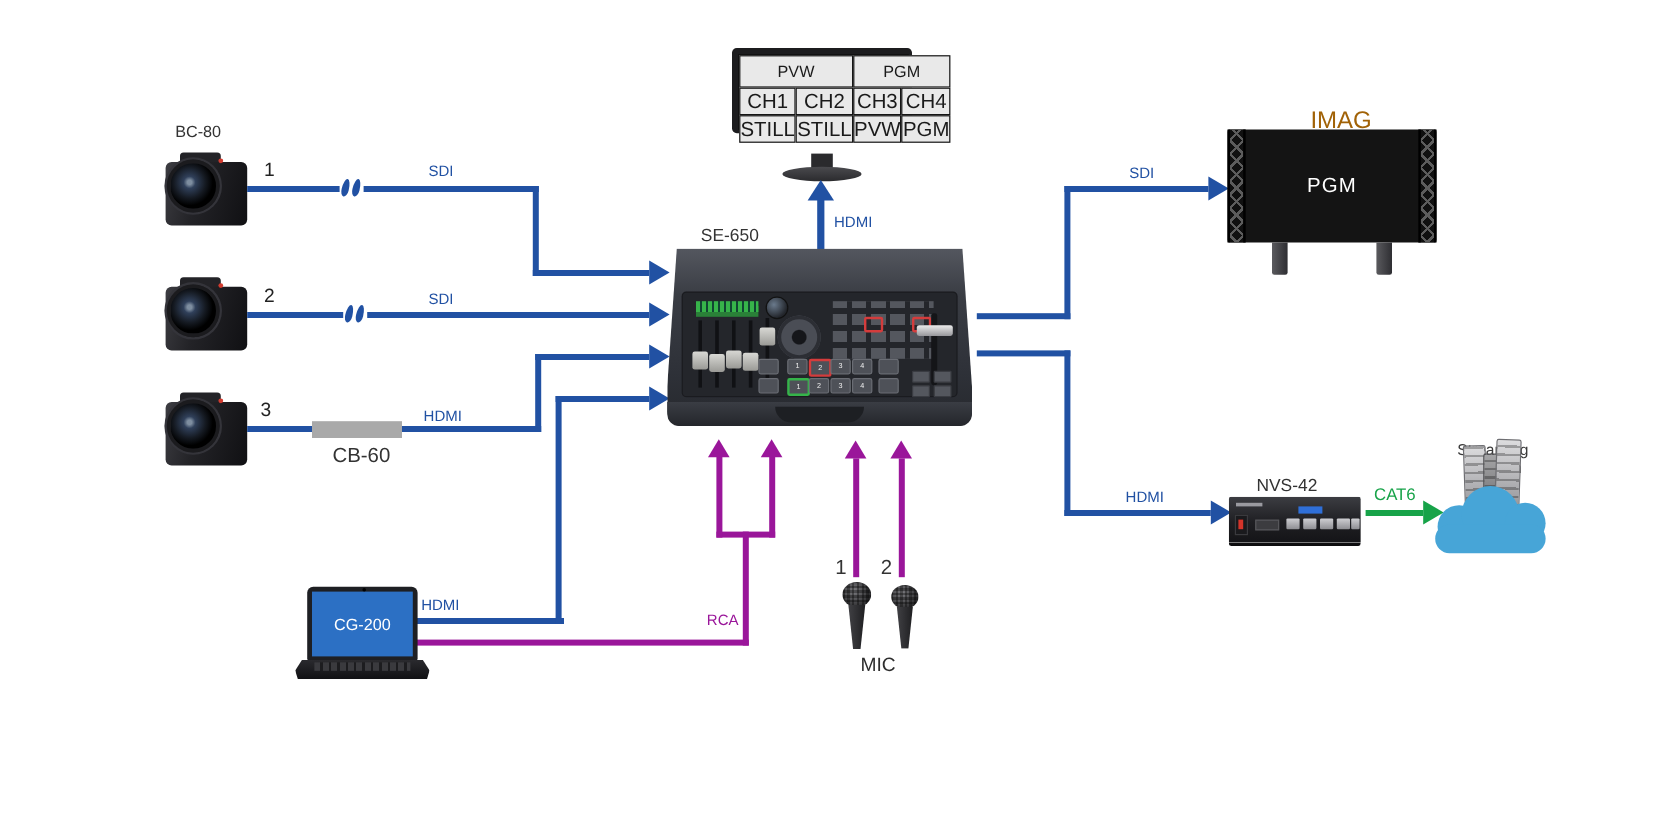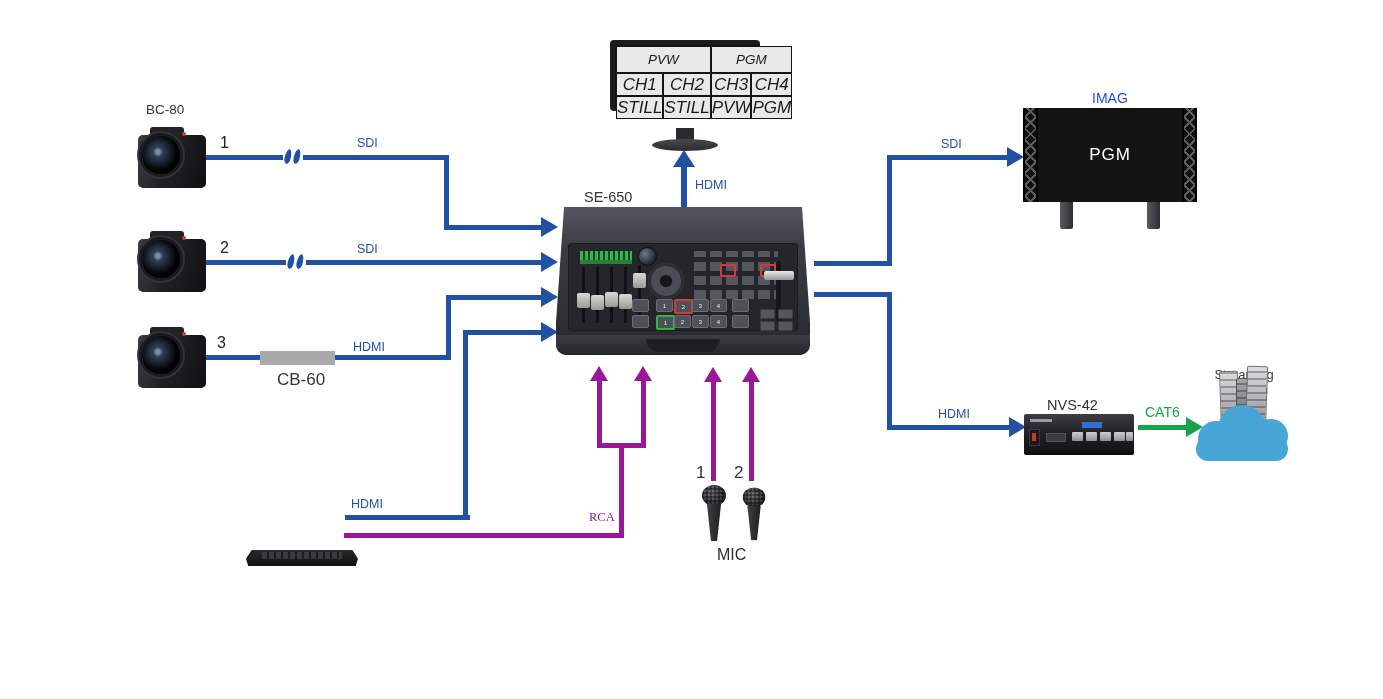--- a/index.html
+++ b/index.html
@@ -27,36 +27,36 @@
                  border-radius:50% 50% 50% 50%/60% 60% 40% 40%;transform:rotate(14deg);top:3px;}
   .cable-break i:first-child{left:2px;}
   .cable-break i:last-child{left:11px;}
 
   
   .lbl{position:absolute;font-size:17px;color:var(--ink);white-space:nowrap;}
   .blue-t{color:var(--blue);font-size:12.5px;}
   .purple-t{color:var(--purple);font-size:12.5px;}
   .green-t{color:var(--green);font-size:14px;}
   .num-t{font-size:16px;color:#222;}
-  .gray-t{color:#1d4ed8;font-size:14px;}
+  .gray-t{color:#a16207;font-size:20px;}
 
   
   .camera{position:absolute;width:68px;height:62px;}
   .cam-handle{position:absolute;left:12px;top:1px;width:34px;height:10px;background:#232327;
               border-radius:3px 3px 0 0;}
   .cam-body{position:absolute;left:0;top:9px;width:68px;height:53px;border-radius:5px;
             background:linear-gradient(105deg,#3d3d42 0%,#232327 40%,#101013 100%);}
   .cam-lens{position:absolute;left:1px;top:7px;width:38px;height:38px;border-radius:50%;
             background:radial-gradient(circle at 42% 42%,#7e8ea0 0 6%,#30405a 16%,#151a22 42%,#000 62%,#000 100%);
             border:3px solid #1b1b1e;box-shadow:0 0 0 2px #34343a;}
   .cam-dot{position:absolute;left:44px;top:6px;width:4px;height:4px;border-radius:50%;background:#d23b2f;}
 
   
   .monitor{position:absolute;left:610px;top:40px;width:150px;height:71px;background:#1c1c1e;
-           border-radius:4px;padding:5px;box-sizing:border-box;font-style:italic;}
+           border-radius:4px;padding:5px;box-sizing:border-box;}
   .mon-grid{display:grid;grid-template-columns:repeat(4,1fr);grid-template-rows:27px 23px 23px;
             width:100%;height:100%;background:#111;border:1px solid #111;gap:0;}
   .mon-cell{background:#e9e9e9;border:1px solid #151515;display:flex;align-items:center;
             justify-content:center;font-size:17px;color:#1a1a1a;}
   .mon-cell.hdr{grid-column:span 2;font-size:13.5px;}
   .mon-neck{position:absolute;left:676px;top:128px;width:18px;height:13px;background:#2a2a2d;}
   .mon-base{position:absolute;left:652px;top:139px;width:66px;height:12px;border-radius:50%;
             background:linear-gradient(#4a4a4e,#2b2b2e);}
 
   
@@ -211,21 +211,21 @@
   <div class="hline" style="left:446px;top:295px;width:95px;"></div>
   <div class="arrow-r" style="left:541px;top:287px;"></div>
 
   <div class="hline" style="left:345px;top:515px;width:125px;"></div>
   <div class="lbl blue-t" style="left:351px;top:497px;">HDMI</div>
   <div class="vline" style="left:463px;top:330px;height:190px;"></div>
   <div class="hline" style="left:463px;top:330px;width:78px;"></div>
   <div class="arrow-r" style="left:541px;top:322px;"></div>
 
   <div class="hline purple-c" style="left:344px;top:533px;width:280px;"></div>
-  <div class="lbl purple-t" style="left:589px;top:510px;font-family:Liberation Serif, serif;">RCA</div>
+  <div class="lbl purple-t" style="left:589px;top:510px;">RCA</div>
   <div class="vline purple-c" style="left:619px;top:443px;height:95px;"></div>
   <div class="hline purple-c" style="left:597px;top:443px;width:49px;"></div>
   <div class="vline purple-c" style="left:597px;top:380px;height:68px;"></div>
   <div class="vline purple-c" style="left:641px;top:380px;height:68px;"></div>
   <div class="arrow-up purple-a" style="left:590px;top:366px;"></div>
   <div class="arrow-up purple-a" style="left:634px;top:366px;"></div>
 
   <div class="lbl" style="left:696px;top:463px;">1</div>
   <div class="lbl" style="left:734px;top:463px;">2</div>
   <div class="vline purple-c" style="left:711px;top:382px;height:99px;"></div>
@@ -359,17 +359,21 @@
   <div class="server" style="left:1220px;top:371px;width:17px;height:58px;transform:rotate(-2deg);"></div>
   <div class="server" style="left:1236px;top:378px;width:12px;height:48px;filter:brightness(.75);"></div>
   <div class="server" style="left:1246px;top:366px;width:19px;height:62px;transform:rotate(2deg);"></div>
   <div class="cloud">
     <i style="left:2px;top:16px;width:36px;height:36px;"></i>
     <i style="left:22px;top:0;width:48px;height:48px;"></i>
     <i style="left:58px;top:14px;width:34px;height:34px;"></i>
     <div class="bar"></div>
   </div>
 
+  <div class="lap-screen">
+    <div class="lap-cam"></div>
+    <div class="lap-display">CG-200</div>
+  </div>
   <div class="lap-base">
     <div class="lap-keys"></div>
   </div>
 
 </div>
 
 </body></html>

